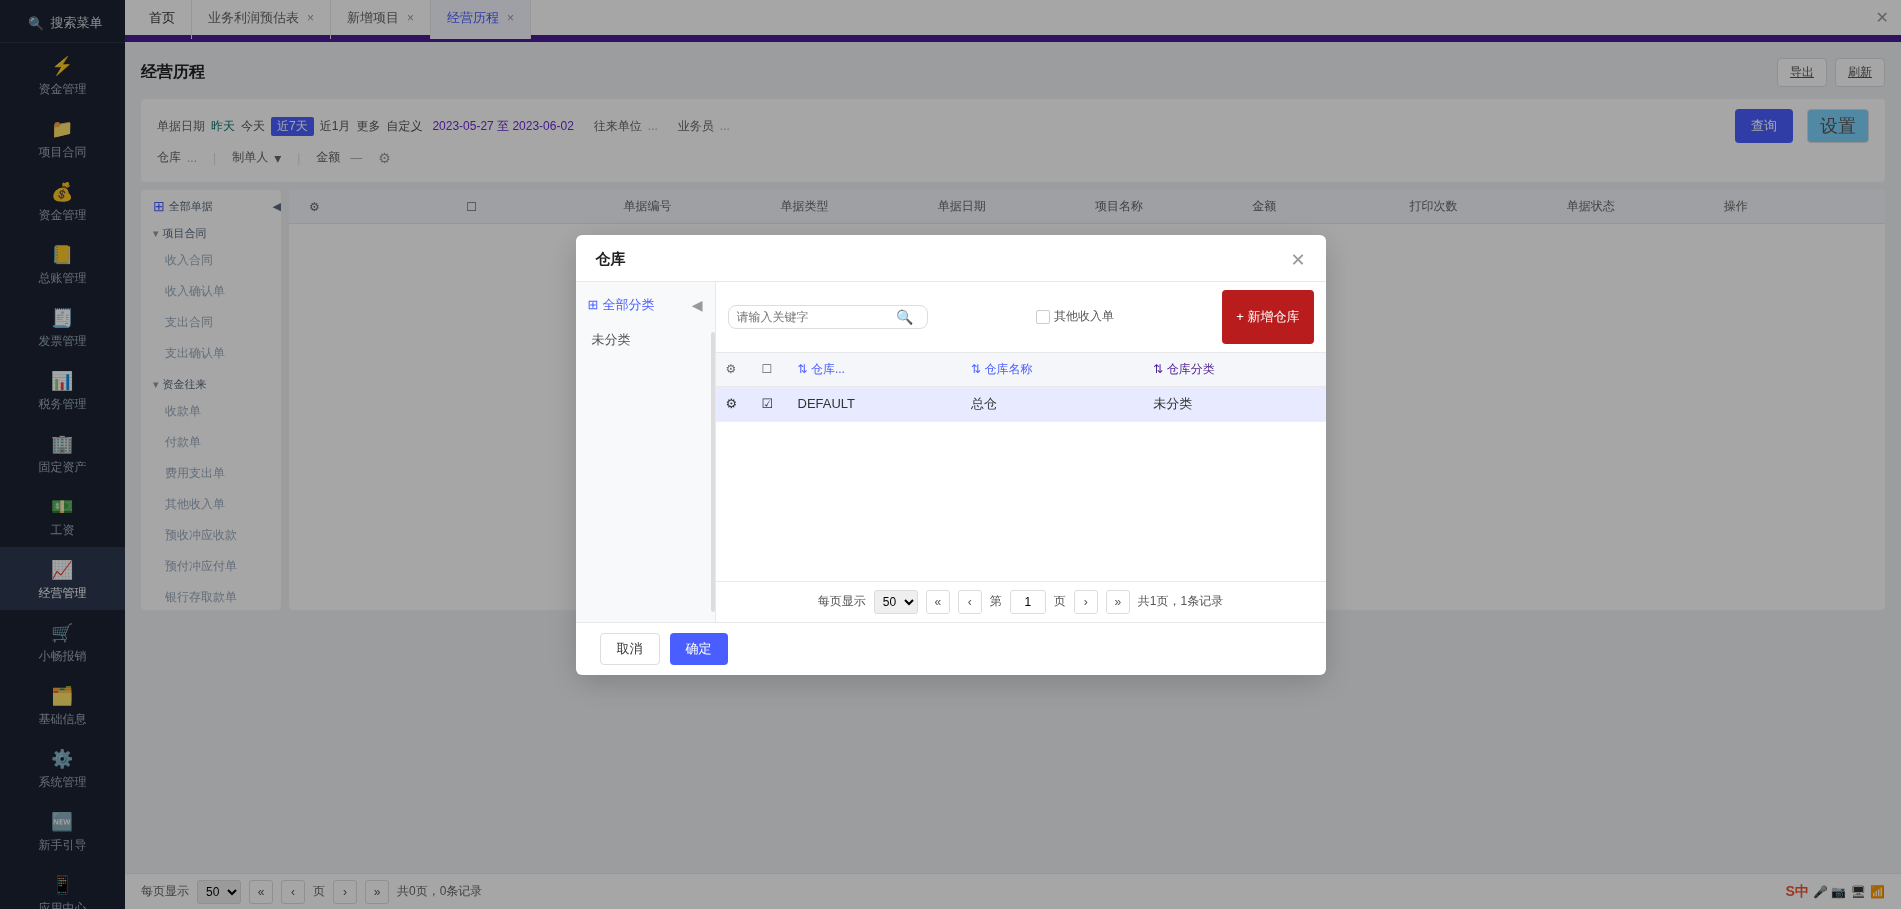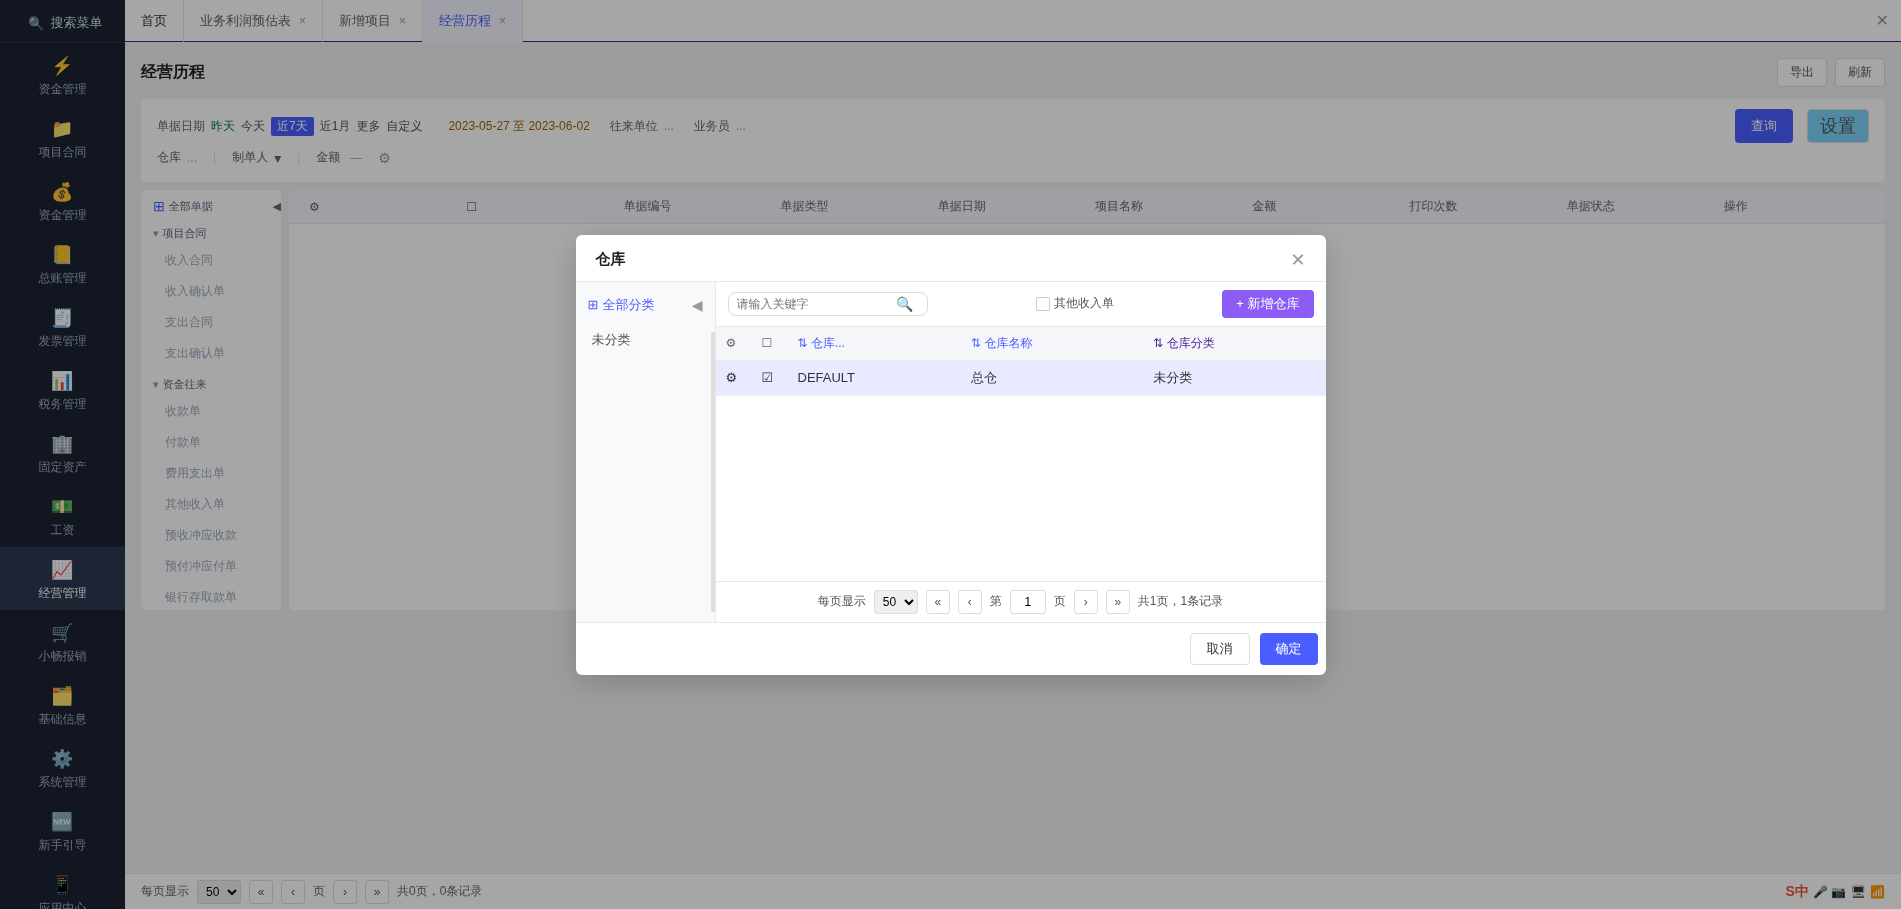--- a/index.html
+++ b/index.html
@@ -27,21 +27,21 @@
 
     
     .main {
       position: absolute; left: 125px; top: 0; right: 0; bottom: 0;
       background: #f0f2f5; display: flex; flex-direction: column;
     }
 
     
     .tabbar {
       background: #fff; display: flex; align-items: center; height: 42px;
-      border-bottom: 1px solid #4c1d95; flex-shrink: 0;
+      border-bottom: 7px solid #4c1d95; padding-left: 8px; flex-shrink: 0;
     }
     .tab {
       padding: 0 16px; height: 42px; display: flex; align-items: center;
       font-size: 13px; color: #666; cursor: pointer; position: relative;
       border-right: 1px solid #e8e8e8;
     }
     .tab.active { color: #4a5eff; background: #f4f5ff; }
     .tab .close-tab { margin-left: 8px; color: #999; font-size: 12px; }
     .tab-home { color: #333; }
 
@@ -50,21 +50,21 @@
       flex: 1; overflow: hidden; padding: 16px; position: relative;
     }
     .page-header {
       display: flex; align-items: center; justify-content: space-between;
       margin-bottom: 12px;
     }
     .page-title { font-size: 16px; font-weight: 600; color: #222; }
     .page-actions { display: flex; gap: 8px; }
     .btn-export, .btn-refresh {
       padding: 5px 12px; font-size: 12px; border: 1px solid #ddd;
-      background: #fff; border-radius: 4px; cursor: pointer; color: #555;
+      background: #fff; border-radius: 4px; cursor: pointer; color: #555; text-decoration: underline;
     }
 
     
     .filter-bar {
       background: #fff; border-radius: 4px; padding: 10px 16px;
       margin-bottom: 8px; font-size: 12px; color: #555;
     }
     .filter-row { display: flex; align-items: center; gap: 20px; flex-wrap: wrap; margin-bottom: 6px; }
     .filter-item { display: flex; align-items: center; gap: 6px; }
     .filter-label { color: #666; white-space: nowrap; }
@@ -154,22 +154,22 @@
       border-radius: 8px; padding: 3px 8px; background: #fff; width: 200px;
     }
     .search-input-wrapper input {
       border: none; outline: none; font-size: 12px; color: #555;
       background: transparent; width: 160px;
     }
     .search-icon { color: #aaa; font-size: 14px; }
     .show-disabled { display: flex; align-items: center; gap: 4px; font-size: 12px; color: #555; }
     .checkbox { width: 14px; height: 14px; border: 1px solid #ccc; border-radius: 2px; display: inline-block; }
     .btn-add-warehouse {
-      background: #8b5cf6; color: #fff; border: none; border-radius: 4px;
-      padding: 5px 14px; font-size: 13px; cursor: pointer; white-space: nowrap;
+      background: #b91c1c; color: #fff; border: none; border-radius: 4px;
+      padding: 18px 14px; font-size: 13px; cursor: pointer; white-space: nowrap;
     }
 
     
     .data-table { flex: 1; overflow: auto; }
     .data-table table { width: 100%; border-collapse: collapse; font-size: 13px; }
     .data-table th {
       background: #f5f6fa; color: #666; font-weight: 500; font-size: 12px;
       padding: 8px 10px; text-align: left; border-bottom: 1px solid #e8e8e8;
       white-space: nowrap;
     }
@@ -194,22 +194,22 @@
       width: 36px; height: 24px; border: 1px solid #ddd; border-radius: 3px;
       text-align: center; font-size: 12px;
     }
     .per-page-select {
       height: 24px; border: 1px solid #ddd; border-radius: 3px; font-size: 12px;
       padding: 0 4px;
     }
 
     
     .modal-footer {
-      display: flex; justify-content: flex-end; gap: 10px;
-      padding: 10px 8px; border-top: 1px solid #e8e8e8;
+      display: flex; gap: 10px;
+      padding: 10px 24px; border-top: 1px solid #e8e8e8;
     }
 
     
     .bottom-bar {
       position: absolute; bottom: 0; left: 0; right: 0; height: 36px;
       background: #fff; border-top: 1px solid #e8e8e8;
       display: flex; align-items: center; justify-content: space-between;
       padding: 0 16px; font-size: 12px; color: #666; z-index: 10;
     }
     .bottom-left { display: flex; align-items: center; gap: 8px; }
@@ -338,21 +338,21 @@
     <div class="filter-bar">
       <div class="filter-row">
         <div class="filter-item">
           <span class="filter-label">单据日期</span>
           <span style="font-size:12px;color:#0f766e;cursor:pointer;">昨天</span>
           <span style="font-size:12px;color:#555;cursor:pointer;">今天</span>
           <span class="filter-date-badge">近7天</span>
           <span style="font-size:12px;color:#555;cursor:pointer;">近1月</span>
           <span style="font-size:12px;color:#555;cursor:pointer;">更多</span>
           <span style="font-size:12px;color:#555;cursor:pointer;">自定义</span>
-          <span class="filter-value" style="font-size:12px;color:#a16207;margin-left:20px;">2023-05-27 至 2023-06-02</span>
+          <span class="filter-value" style="font-size:12px;color:#6d28d9;margin-left:4px;">2023-05-27 至 2023-06-02</span>
         </div>
         <div class="filter-item">
           <span class="filter-label">往来单位</span>
           <span class="filter-dots">...</span>
         </div>
         <div class="filter-item">
           <span class="filter-label">业务员</span>
           <span class="filter-dots">...</span>
         </div>
         <div style="margin-left:auto; display:flex; gap:14px;">

